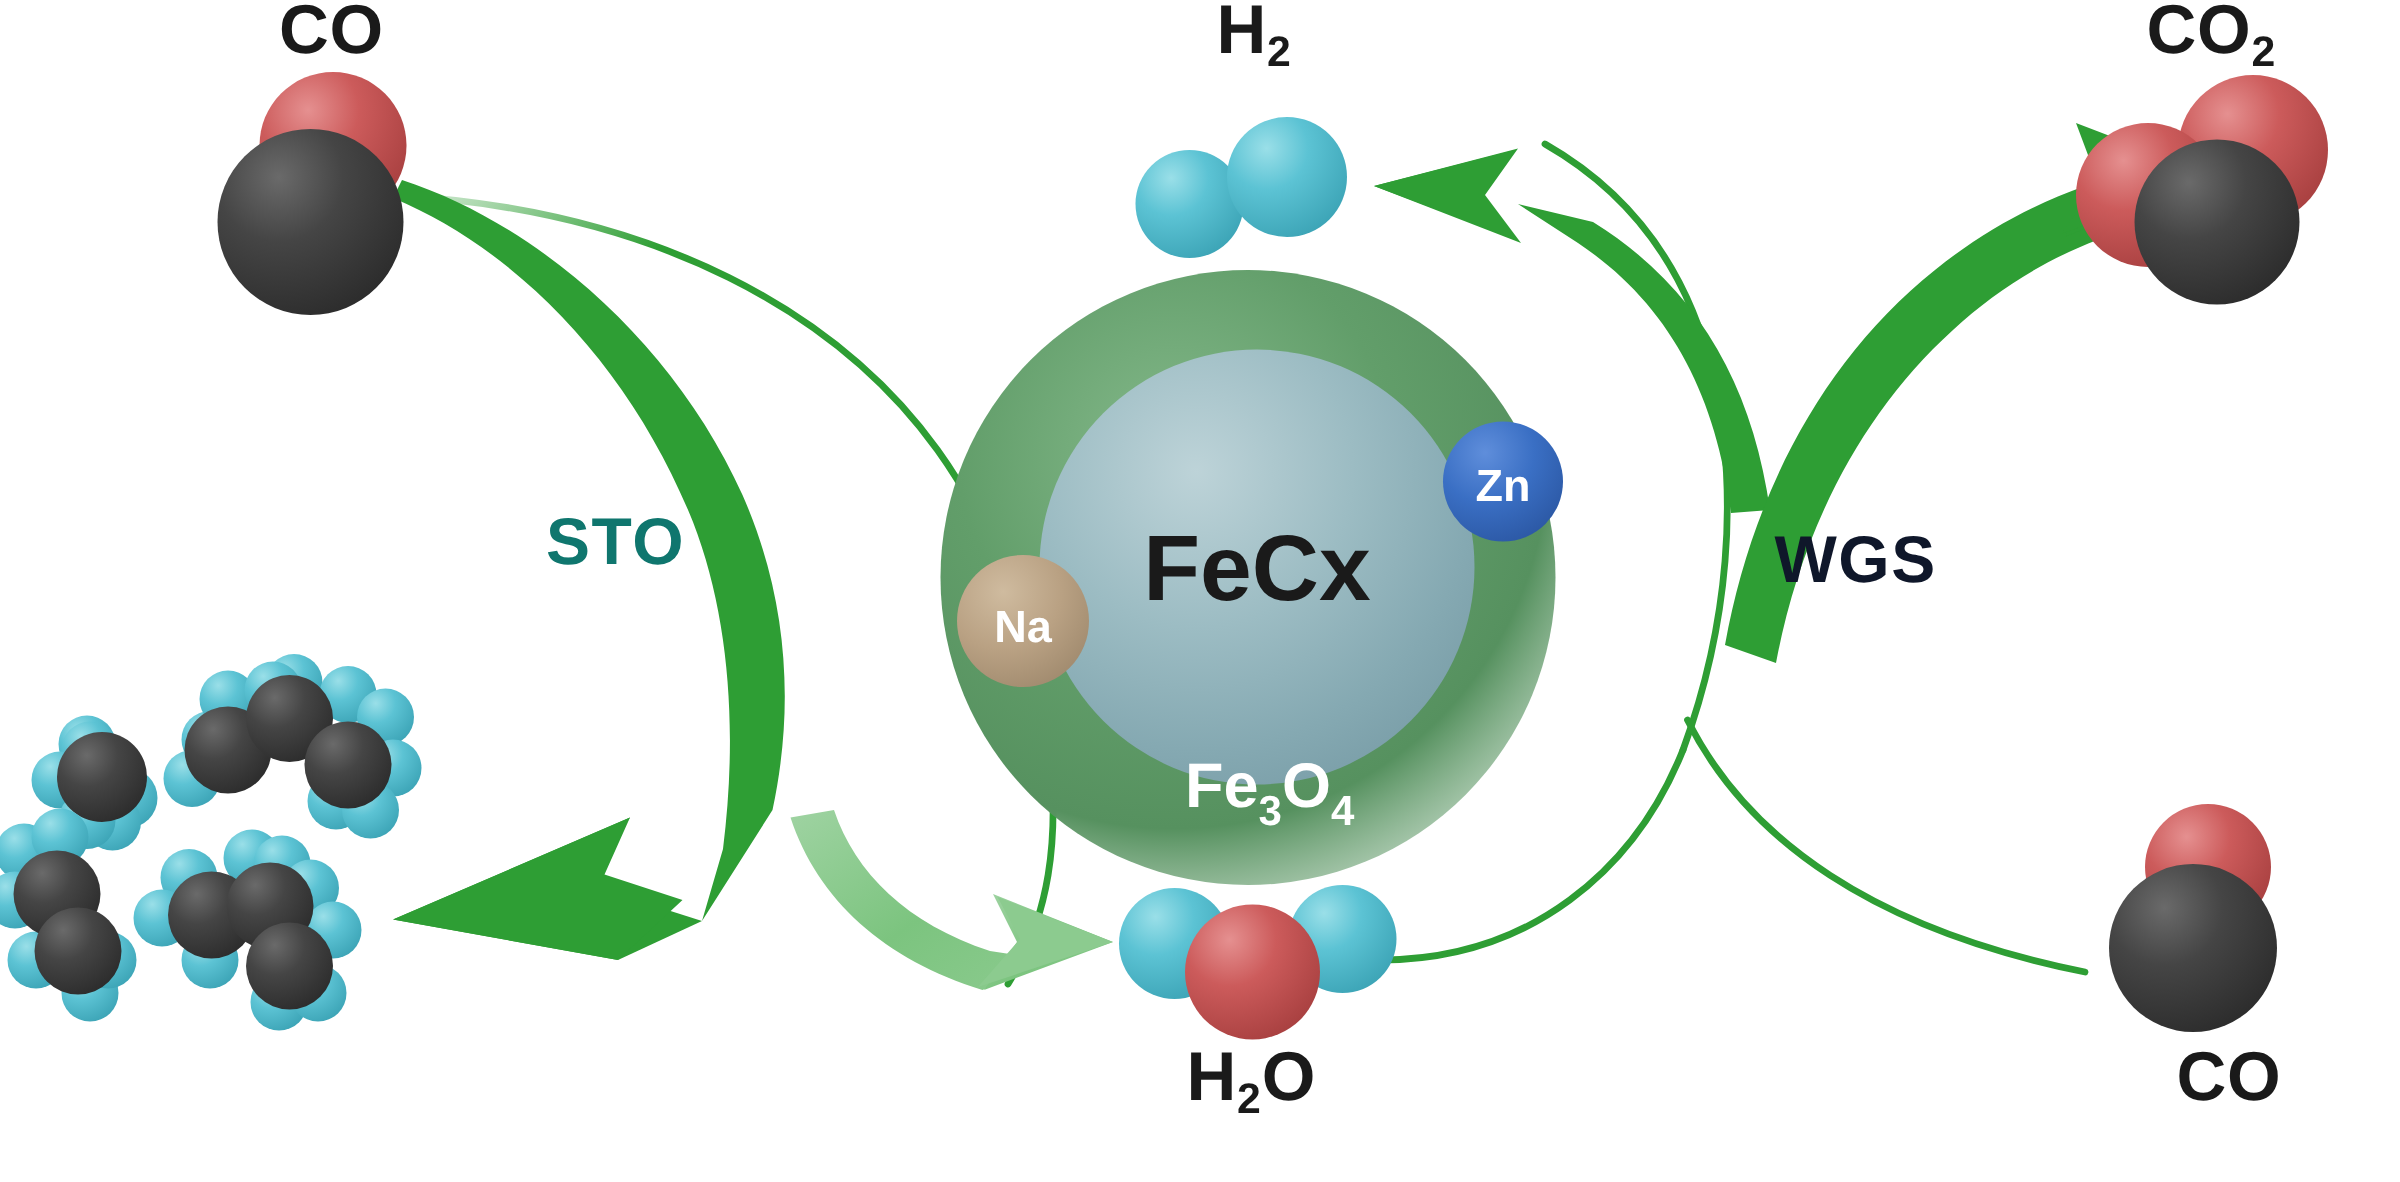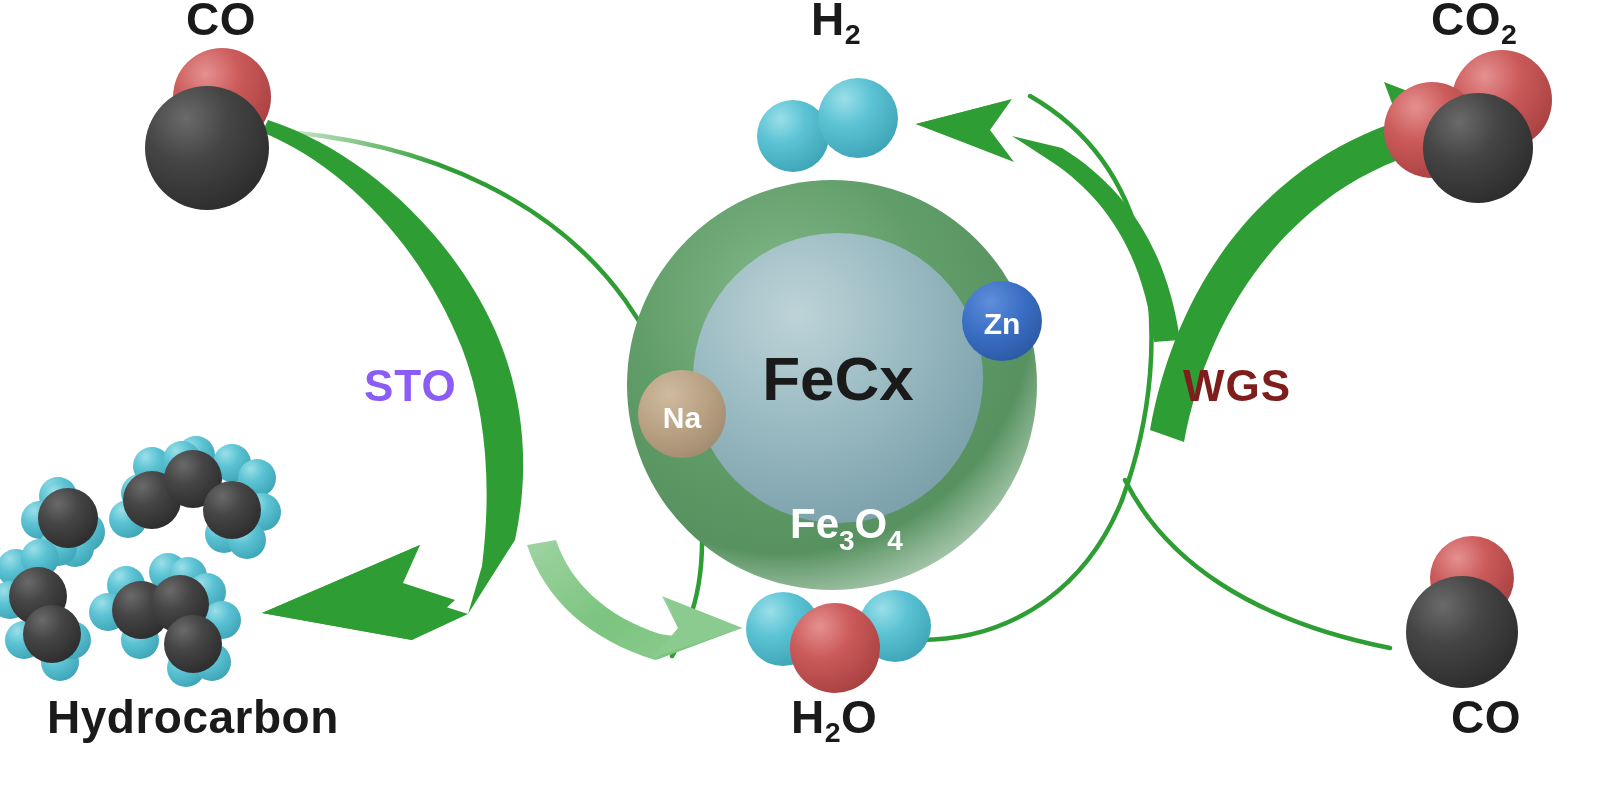--- a/index.html
+++ b/index.html
@@ -50,22 +50,22 @@
     position: relative;
     top: 0.30em;
     font-weight: bold;
   }
   .lbl-co-top      { left: 186px; top: -4px; }
   .lbl-h2-top      { left: 811px; top: -4px; }
   .lbl-co2-top     { left: 1431px; top: -4px; }
   .lbl-hydrocarbon { left: 47px;  top: 694px; }
   .lbl-h2o-bottom  { left: 791px; top: 694px; text-align: center; }
   .lbl-co-bottom   { left: 1451px; top: 694px; }
-  .lbl-sto { left: 364px;  top: 364px; color: #8b5cf6; text-align: right; }
-  .lbl-wgs { left: 1183px; top: 364px; color: #7f1d1d; }
+  .lbl-sto { left: 364px;  top: 340px; color: #0f766e; text-align: right; }
+  .lbl-wgs { left: 1183px; top: 352px; color: #0f172a; }
 </style>
 </head>
 <body>
 
 <div id="scheme">
 
   <svg class="layer" viewBox="0 0 1600 788" xmlns="http://www.w3.org/2000/svg">
     <defs>
       <linearGradient id="gradFadeArrow" x1="0" y1="0" x2="1" y2="1">
         <stop offset="0%" stop-color="#9fd3a2"></stop>
@@ -299,23 +299,20 @@
   </div>
 
   <div class="label species lbl-h2-top">
     <span>H</span><sub>2</sub>
   </div>
 
   <div class="label species lbl-co2-top">
     <span>CO</span><sub>2</sub>
   </div>
 
-  <div class="label species lbl-hydrocarbon">
-    <span>Hydrocarbon</span>
-  </div>
 
   <div class="label species lbl-h2o-bottom">
     <span>H</span><sub>2</sub><span>O</span>
   </div>
 
   <div class="label species lbl-co-bottom">
     <span>CO</span>
   </div>
 
   <div class="label process lbl-sto">

